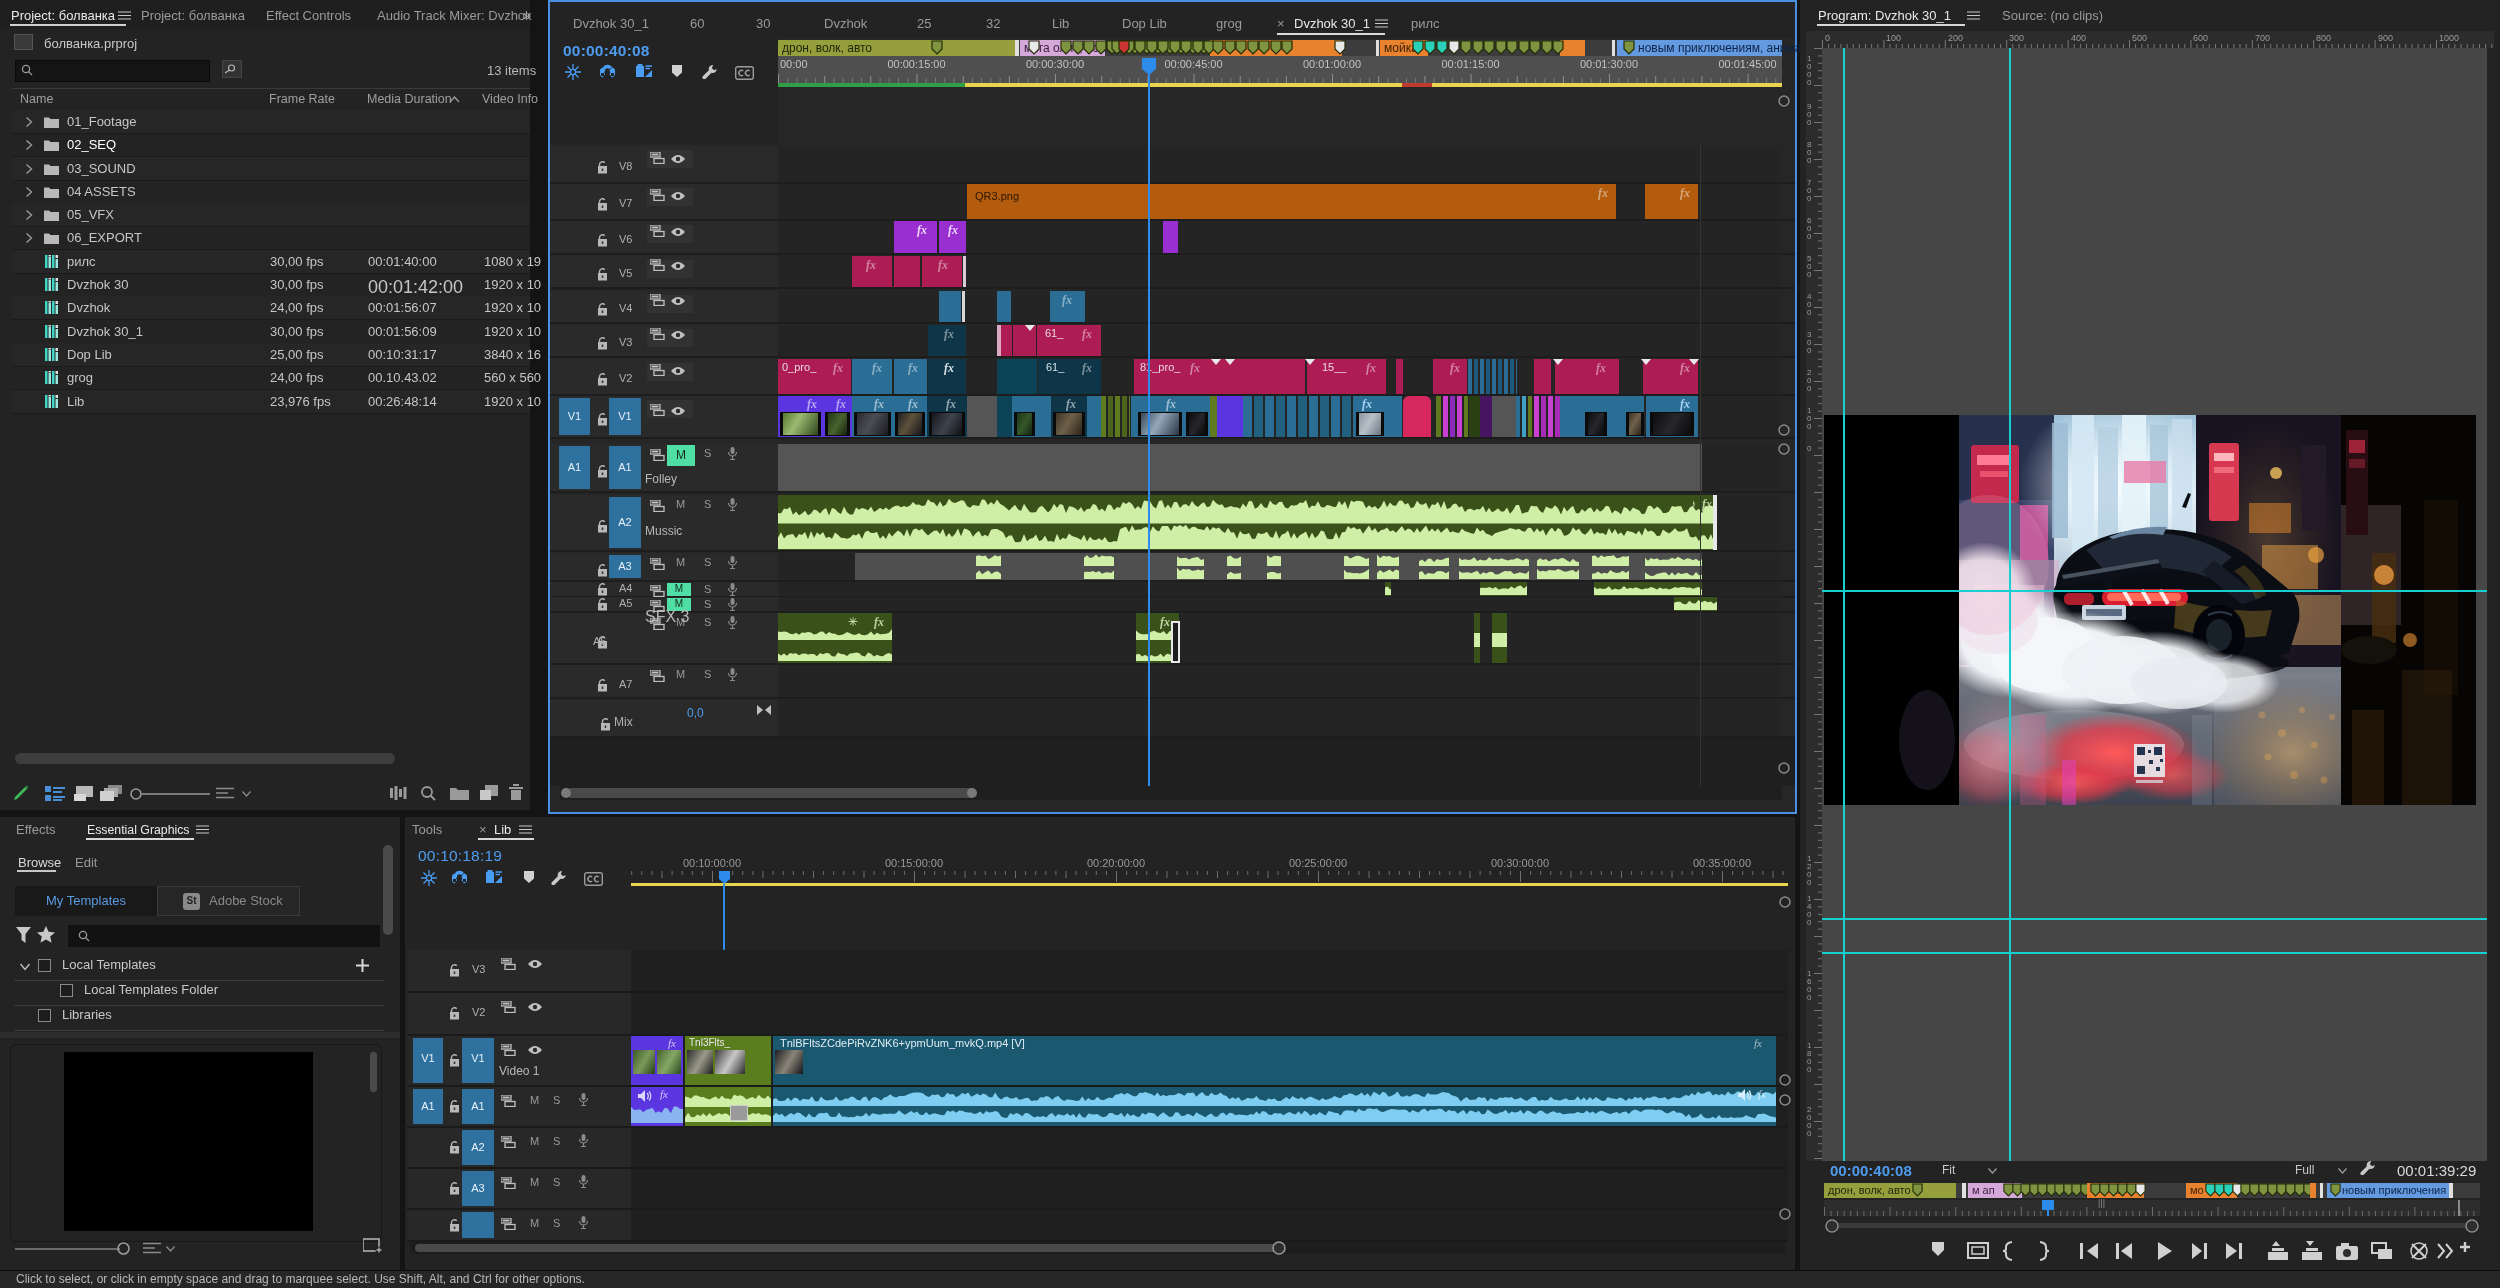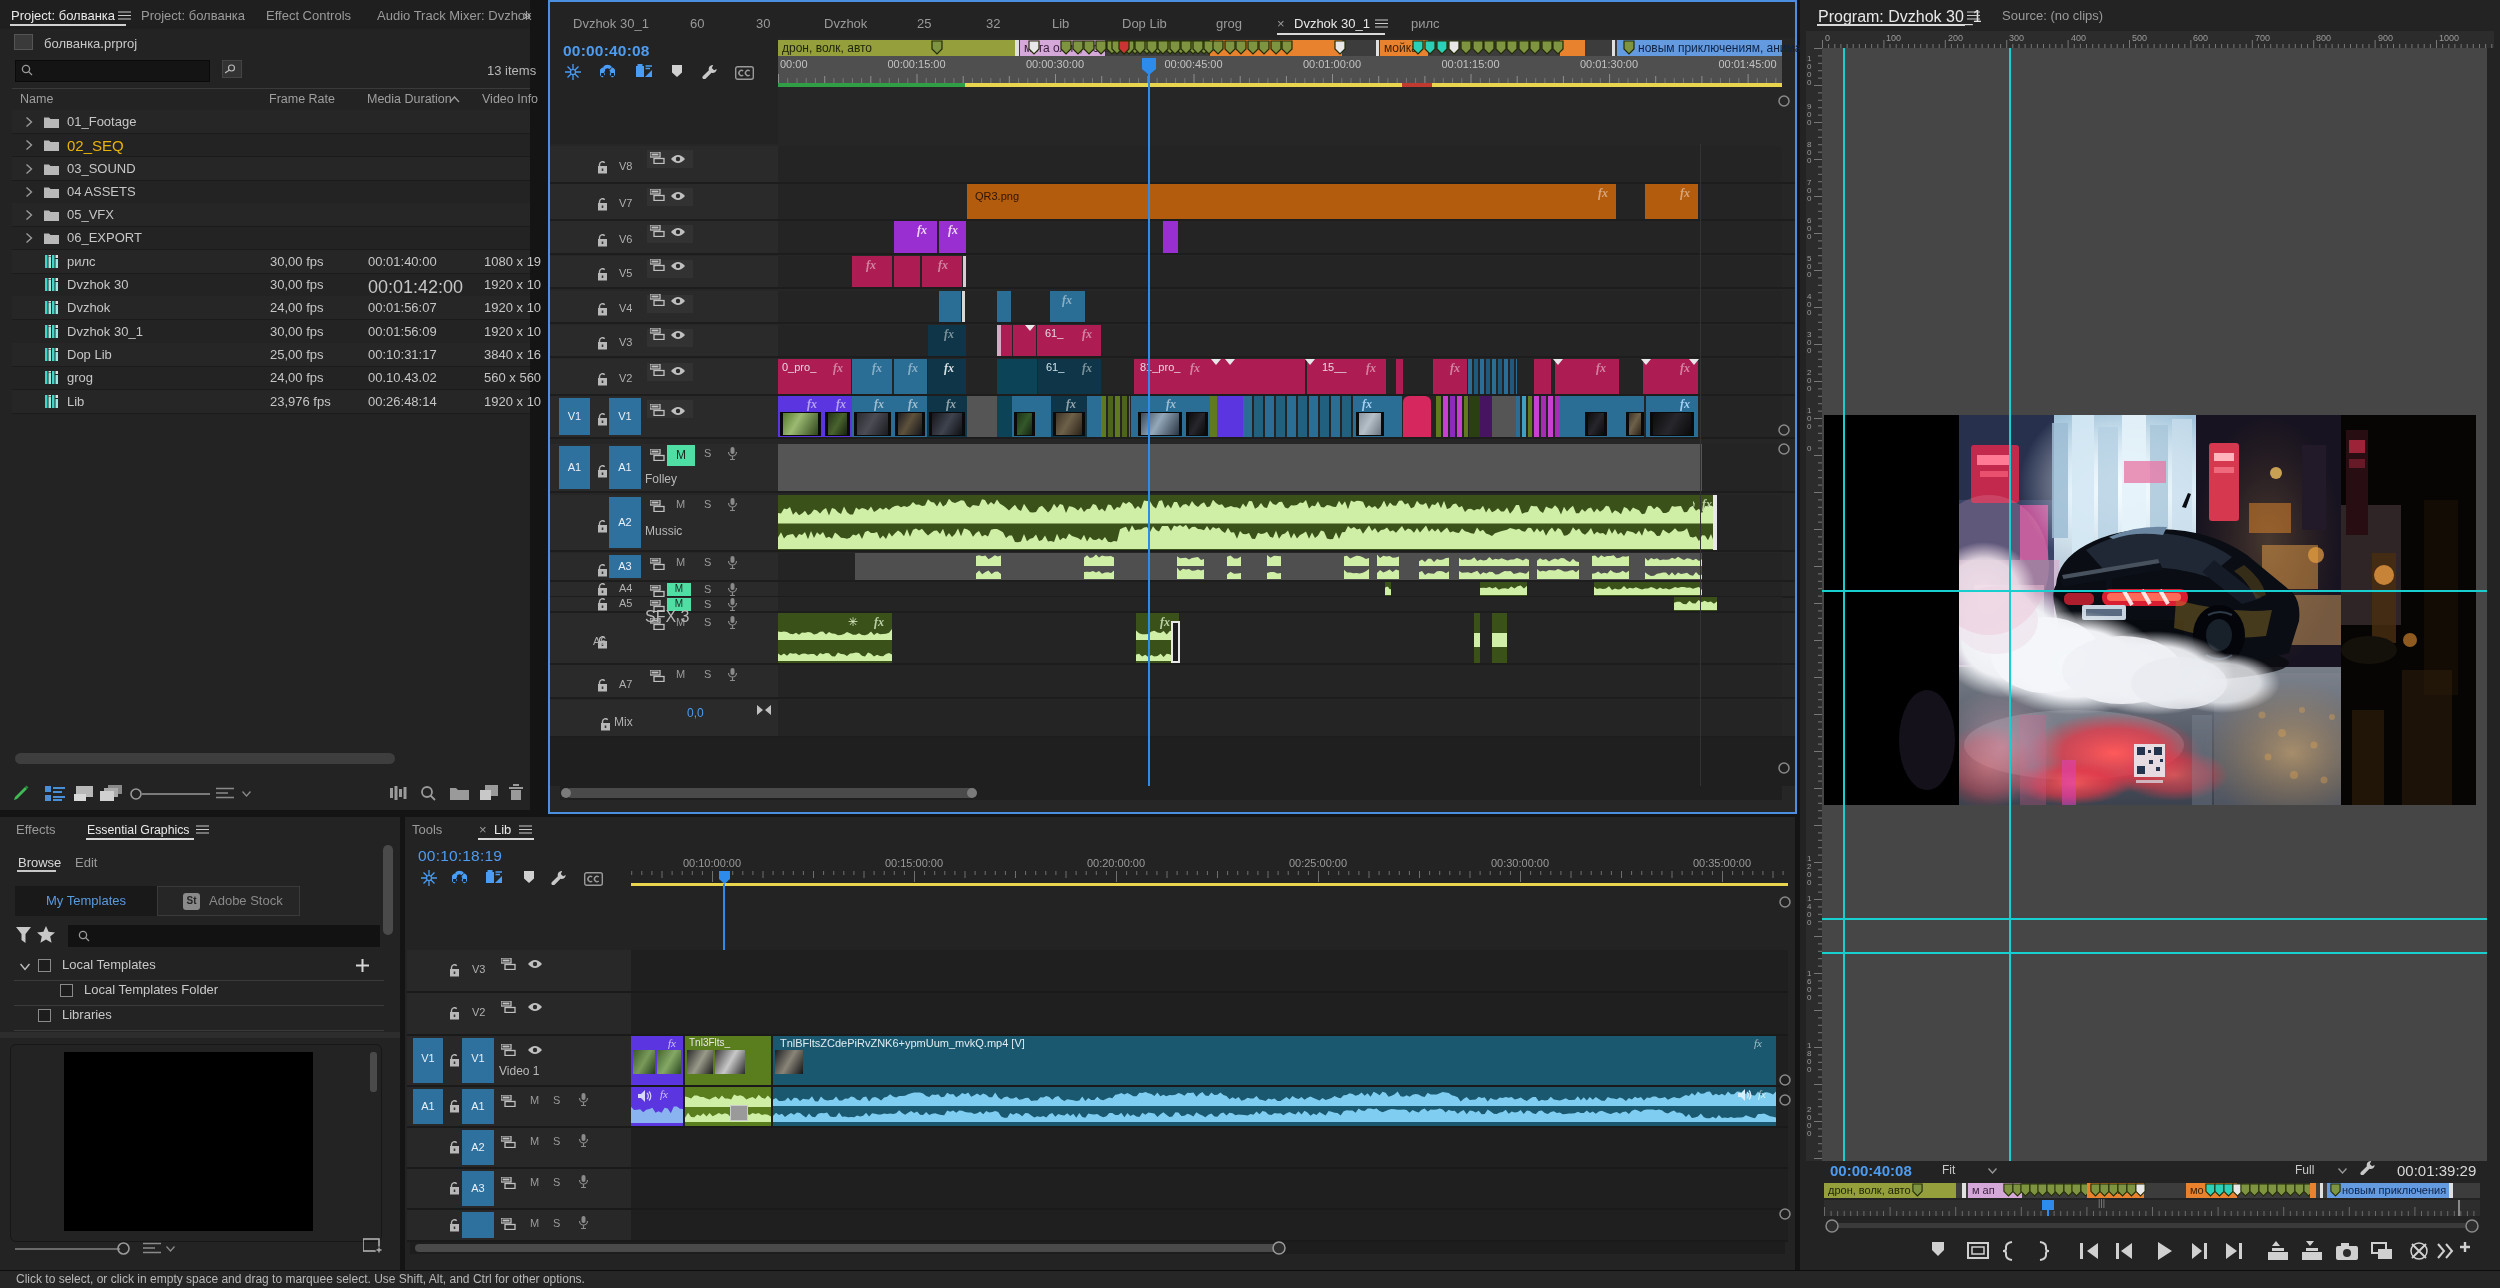--- a/index.html
+++ b/index.html
@@ -45,21 +45,21 @@
     <path d="M0 1.5 h5 l1.5 1.5 h8.5 v9 h-15 z" fill="#b8b8b8"></path>
   </svg>
 <div style="position:absolute;left:67px;top:114px;font-size:13px;color:#c6c6c6;white-space:nowrap;">01_Footage</div>
 <div style="position:absolute;left:12px;top:156px;width:518px;height:1px;background:#1b1b1b"></div>
 <svg style="position:absolute;left:25px;top:140px" width="8" height="10" viewBox="0 0 8 10">
     <path d="M1.5 0.5 L6.5 5 L1.5 9.5" stroke="#9a9a9a" stroke-width="1.4" fill="none"></path>
   </svg>
 <svg style="position:absolute;left:44px;top:139px" width="15" height="12" viewBox="0 0 15 12">
     <path d="M0 1.5 h5 l1.5 1.5 h8.5 v9 h-15 z" fill="#b8b8b8"></path>
   </svg>
-<div style="position:absolute;left:67px;top:137px;font-size:15px;color:#eab308;white-space:nowrap;">02_SEQ</div>
+<div style="position:absolute;left:67px;top:137px;font-size:13px;color:#ffffff;white-space:nowrap;">02_SEQ</div>
 <div style="position:absolute;left:12px;top:157px;width:518px;height:23px;background:#262626"></div>
 <div style="position:absolute;left:12px;top:180px;width:518px;height:1px;background:#1b1b1b"></div>
 <svg style="position:absolute;left:25px;top:164px" width="8" height="10" viewBox="0 0 8 10">
     <path d="M1.5 0.5 L6.5 5 L1.5 9.5" stroke="#9a9a9a" stroke-width="1.4" fill="none"></path>
   </svg>
 <svg style="position:absolute;left:44px;top:163px" width="15" height="12" viewBox="0 0 15 12">
     <path d="M0 1.5 h5 l1.5 1.5 h8.5 v9 h-15 z" fill="#b8b8b8"></path>
   </svg>
 <div style="position:absolute;left:67px;top:161px;font-size:13px;color:#c6c6c6;white-space:nowrap;">03_SOUND</div>
 <div style="position:absolute;left:12px;top:203px;width:518px;height:1px;background:#1b1b1b"></div>
@@ -1569,21 +1569,21 @@
 <svg style="position:absolute;left:1779px;top:1074px" width="12" height="12">
     <circle cx="6" cy="6" r="5" fill="none" stroke="#8a8a8a" stroke-width="1.5"></circle>
   </svg>
 <svg style="position:absolute;left:1779px;top:1094px" width="12" height="12">
     <circle cx="6" cy="6" r="5" fill="none" stroke="#8a8a8a" stroke-width="1.5"></circle>
   </svg>
 <svg style="position:absolute;left:1779px;top:1208px" width="12" height="12">
     <circle cx="6" cy="6" r="5" fill="none" stroke="#8a8a8a" stroke-width="1.5"></circle>
   </svg>
 <div style="position:absolute;left:1800px;top:0px;width:700px;height:1270px;background:#232323"></div>
-<div style="position:absolute;left:1818px;top:8px;font-size:16px;color:#e8e8e8;white-space:nowrap;">Program: Dvzhok 30_1</div>
+<div style="position:absolute;left:1818px;top:8px;font-size:13px;color:#e8e8e8;white-space:nowrap;">Program: Dvzhok 30_1</div>
 <svg style="position:absolute;left:1967px;top:11px" width="13" height="10" viewBox="0 0 13 10">
     <path d="M0 1h13M0 4.5h13M0 8h13" stroke="#cacaca" stroke-width="1.2"></path>
   </svg>
 <div style="position:absolute;left:1817px;top:24px;width:148px;height:2px;background:#d8d8d8"></div>
 <div style="position:absolute;left:2002px;top:8px;font-size:13px;color:#9a9a9a;white-space:nowrap;">Source: (no clips)</div>
 <div style="position:absolute;left:1806px;top:31px;width:688px;height:17px;background:#2c2c2c"></div>
 <svg style="position:absolute;left:1806px;top:31px" width="688" height="17" viewBox="0 0 688 17">
     <rect x="16.0" y="9" width="1" height="8" fill="#777"></rect>
     <rect x="22.1" y="13" width="1" height="4" fill="#777"></rect>
     <rect x="28.3" y="13" width="1" height="4" fill="#777"></rect>

